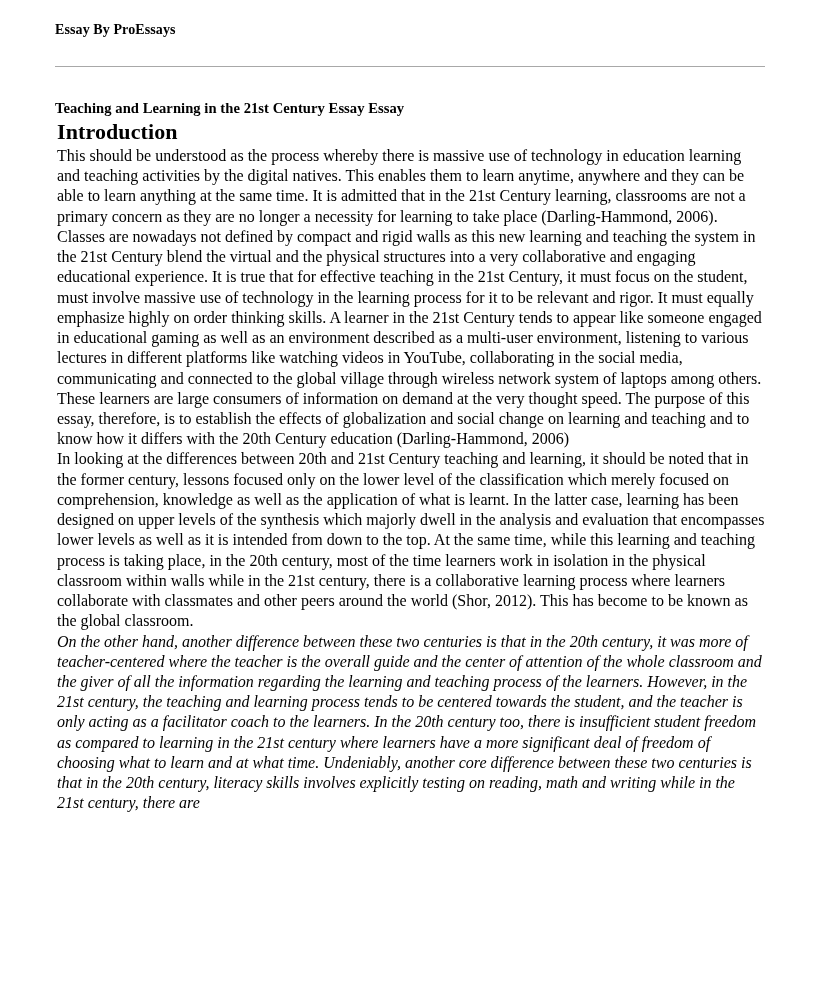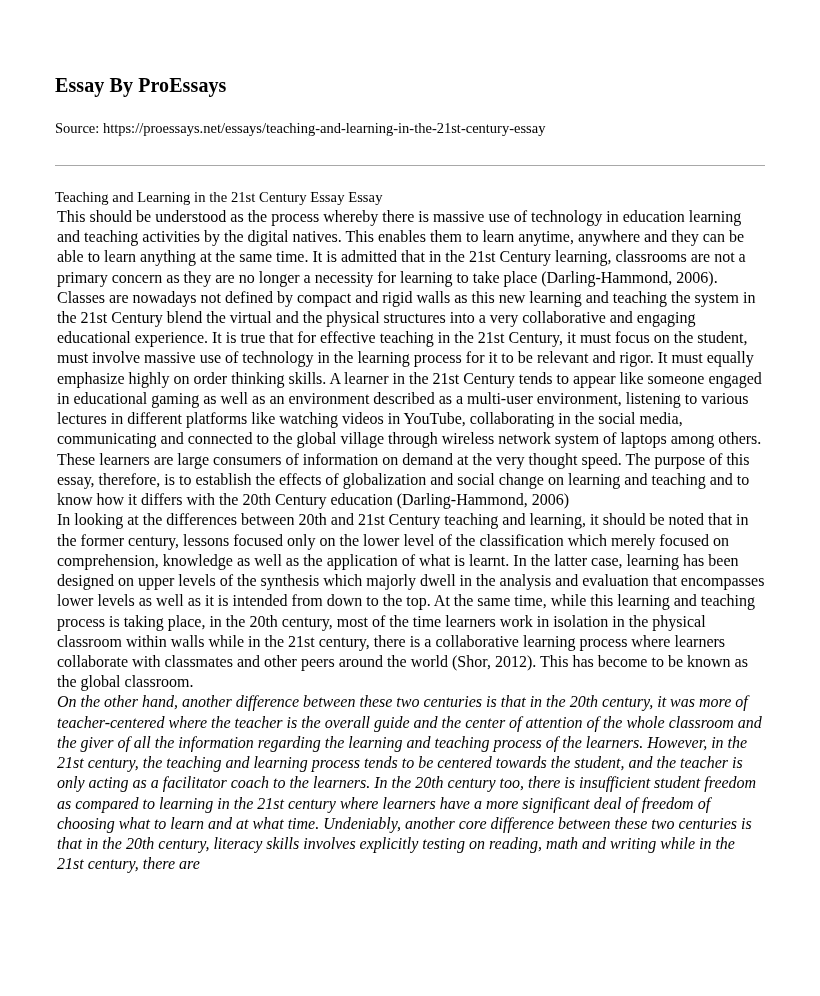--- a/index.html
+++ b/index.html
@@ -21,44 +21,44 @@
     box-sizing: border-box;
     padding: 0;
   }
   .content {
     position: absolute;
     left: 55px;
     top: 0;
     width: 710px;
   }
   .site-name {
-    font-size: 20px;
+    font-size: 14px;
     font-weight: bold;
     letter-spacing: 0.1px;
-    margin-top: 73px;
+    margin-top: 22px;
     line-height: 1.2;
   }
   .source-line {
     font-size: 14.5px;
     font-weight: normal;
     margin-top: 22px;
     line-height: 1.3;
     word-break: break-word;
   }
   .divider {
     border: 0;
     border-top: 1px solid #a8a8a8;
     margin: 27px 0 0 0;
     width: 710px;
     height: 0;
   }
   .doc-title {
     font-size: 14.6px;
-    font-weight: normal;
-    margin-top: 22px;
+    font-weight: bold;
+    margin-top: 32px;
     line-height: 1.3;
     letter-spacing: 0.05px;
   }
   h2.section-heading {
     font-size: 22px;
     font-weight: bold;
     margin: 0;
     line-height: 1.28;
     letter-spacing: 0.1px;
   }
@@ -86,26 +86,26 @@
   .heading-intro { padding-left: 2px; }
 </style>
 </head>
 <body>
 
 <div class="page">
   <div class="content">
 
     <div class="site-name">Essay By ProEssays</div>
 
-    <div class="source-line">Source: https://proessays.net/essays/teaching-and-learning-in-the-21st-century-essay</div>
 
     <hr class="divider">
 
     <div class="doc-title">Teaching and Learning in the 21st Century Essay Essay</div>
 
+    <h2 class="section-heading heading-intro">Introduction</h2>
 
     <p class="body-text para-intro">This should be understood as the process whereby there is massive use of technology in education learning and teaching activities by the digital natives. This enables them to learn anytime, anywhere and they can be able to learn anything at the same time. It is admitted that in the 21st Century learning, classrooms are not a primary concern as they are no longer a necessity for learning to take place (Darling-Hammond, 2006). Classes are nowadays not defined by compact and rigid walls as this new learning and teaching the system in the 21st Century blend the virtual and the physical structures into a very collaborative and engaging educational experience. It is true that for effective teaching in the 21st Century, it must focus on the student, must involve massive use of technology in the learning process for it to be relevant and rigor. It must equally emphasize highly on order thinking skills. A learner in the 21st Century tends to appear like someone engaged in educational gaming as well as an environment described as a multi-user environment, listening to various lectures in different platforms like watching videos in YouTube, collaborating in the social media, communicating and connected to the global village through wireless network system of laptops among others. These learners are large consumers of information on demand at the very thought speed. The purpose of this essay, therefore, is to establish the effects of globalization and social change on learning and teaching and to know how it differs with the 20th Century education (Darling-Hammond, 2006)</p>
 
 
     <p class="body-text para-intro">In looking at the differences between 20th and 21st Century teaching and learning, it should be noted that in the former century, lessons focused only on the lower level of the classification which merely focused on comprehension, knowledge as well as the application of what is learnt. In the latter case, learning has been designed on upper levels of the synthesis which majorly dwell in the analysis and evaluation that encompasses lower levels as well as it is intended from down to the top. At the same time, while this learning and teaching process is taking place, in the 20th century, most of the time learners work in isolation in the physical classroom within walls while in the 21st century, there is a collaborative learning process where learners collaborate with classmates and other peers around the world (Shor, 2012). This has become to be known as the global classroom.</p>
 
     <p class="body-text para-gap">On the other hand, another difference between these two centuries is that in the 20th century, it was more of teacher-centered where the teacher is the overall guide and the center of attention of the whole classroom and the giver of all the information regarding the learning and teaching process of the learners. However, in the 21st century, the teaching and learning process tends to be centered towards the student, and the teacher is only acting as a facilitator coach to the learners. In the 20th century too, there is insufficient student freedom as compared to learning in the 21st century where learners have a more significant deal of freedom of choosing what to learn and at what time. Undeniably, another core difference between these two centuries is that in the 20th century, literacy skills involves explicitly testing on reading, math and writing while in the 21st century, there are</p>
 
   </div>
 </div>

